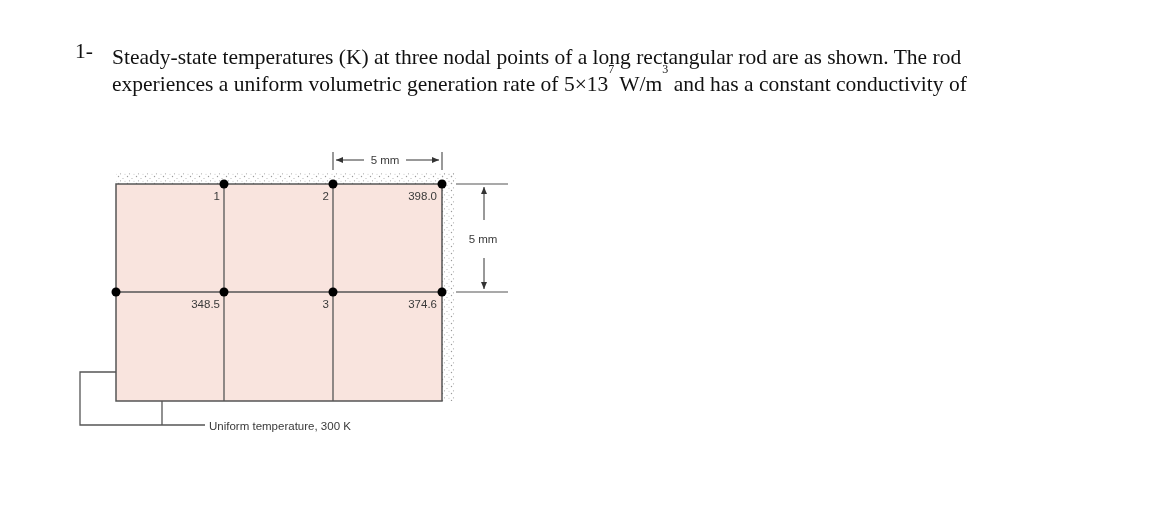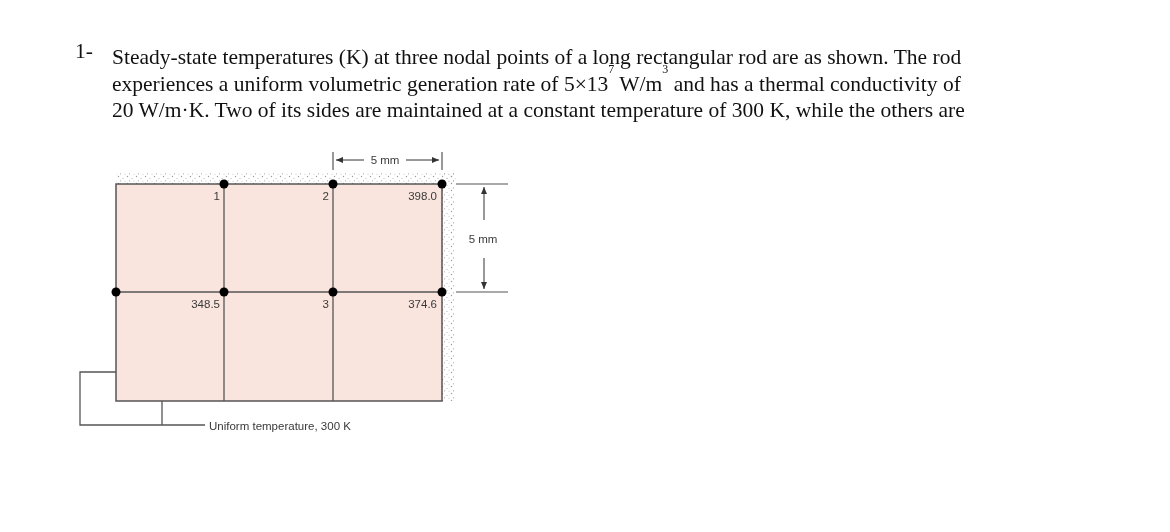--- a/index.html
+++ b/index.html
@@ -12,22 +12,21 @@
   .fig { position:absolute; left:0; top:0; width:1170px; height:532px; }
   .lbl { font-family:"Liberation Sans", sans-serif; font-size:11.5px; fill:#3a3a3a; }
 </style>
 </head>
 <body>
 
 <div class="problem">
   <span class="num">1-</span>
   <div class="body">
     <div>Steady-state temperatures (K) at three nodal points of a long rectangular rod are as shown. The rod</div>
-    <div><span>experiences a uniform volumetric generation rate of 5×13</span><sup>7</sup><span> W/m</span><sup>3</sup><span> and has a thermal conductivity of</span></div>
-    <div>20 W/m·K. Two of its sides are maintained at a constant temperature of 300 K, while the others are</div>
+    <div><span>experiences a uniform volumetric generation rate of 5×13</span><sup>7</sup><span> W/m</span><sup>3</sup><span> and has a constant conductivity of</span></div>
   </div>
 </div>
 
 <svg class="fig" viewBox="0 0 1170 532" xmlns="http://www.w3.org/2000/svg">
   <defs>
     <pattern id="stip" width="9" height="7" patternUnits="userSpaceOnUse">
       <circle cx="1.5" cy="1.5" r="0.7" fill="#9a9a9a"></circle>
       <circle cx="6" cy="3.5" r="0.6" fill="#b0b0b0"></circle>
       <circle cx="3.5" cy="5.8" r="0.6" fill="#a5a5a5"></circle>
       <circle cx="8" cy="6.2" r="0.5" fill="#bbbbbb"></circle>

